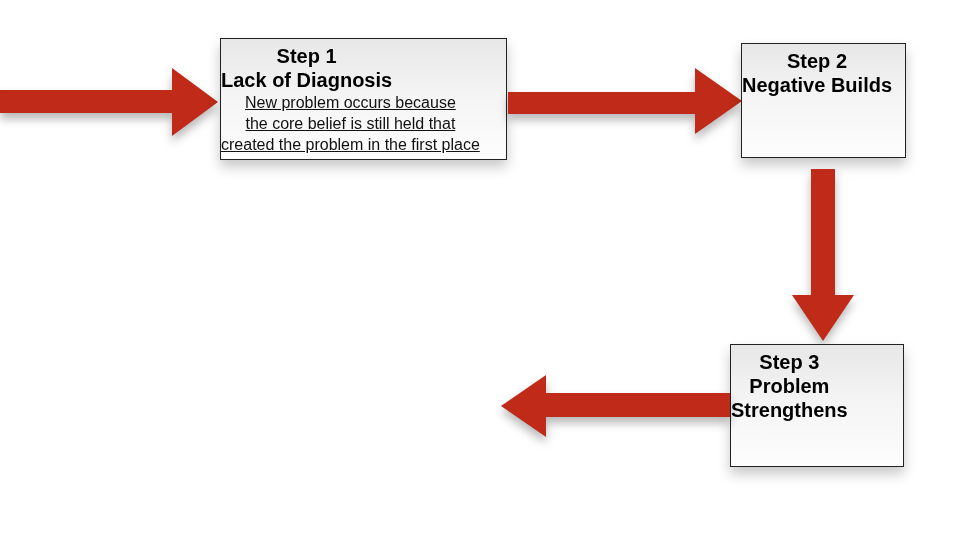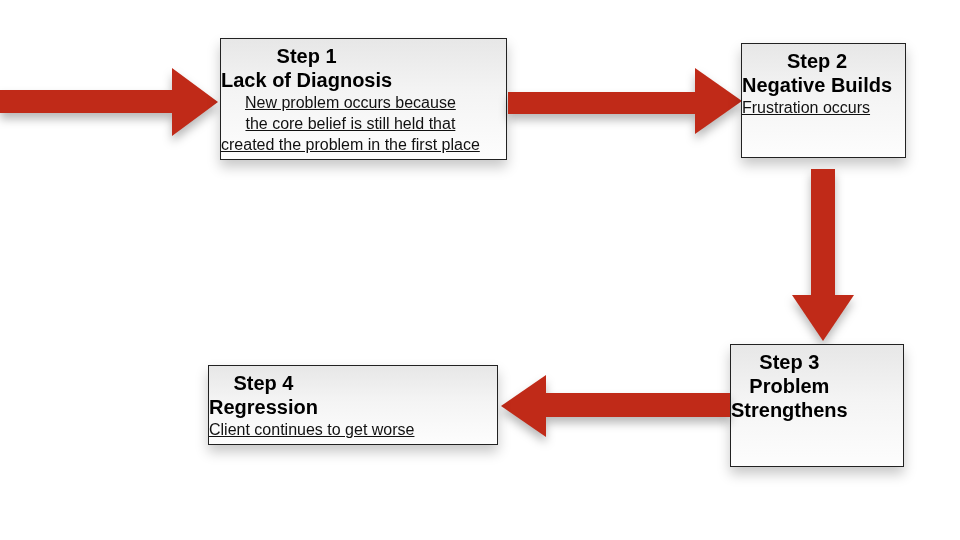--- a/index.html
+++ b/index.html
@@ -119,38 +119,32 @@
   </div>
 
   <div class="arrow pos-arrow-1-2">
     <div class="shaft"></div>
     <div class="head"></div>
   </div>
 
   <div class="step-box pos-step2">
     <div class="step-title">Step 2
 Negative Builds</div>
-    <div class="step-body">Frustration occurs</div>
   </div>
 
   <div class="arrow pos-arrow-2-3">
     <div class="shaft"></div>
     <div class="head"></div>
   </div>
 
   <div class="step-box pos-step3">
     <div class="step-title">Step 3
 Problem
 Strengthens</div>
   </div>
 
   <div class="arrow pos-arrow-3-4">
     <div class="head"></div>
     <div class="shaft"></div>
   </div>
 
-  <div class="step-box pos-step4">
-    <div class="step-title">Step 4
-Regression</div>
-    <div class="step-body">Client continues to get worse</div>
-  </div>
 
 </div>
 
 </body></html>

